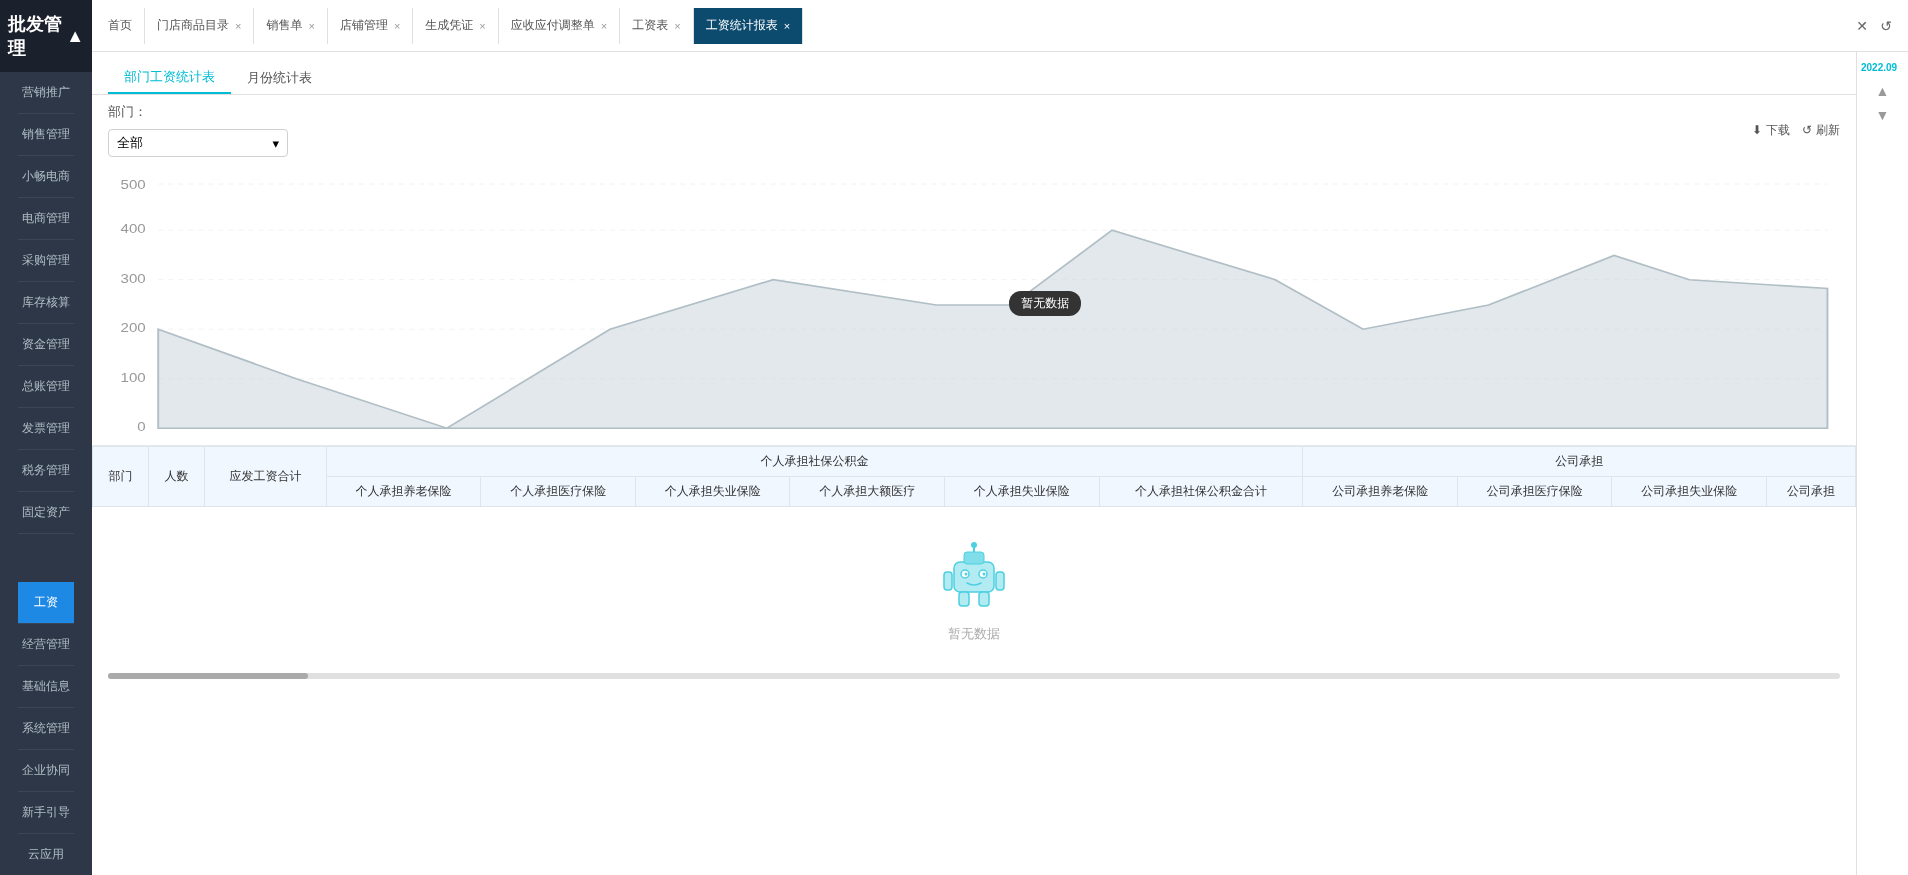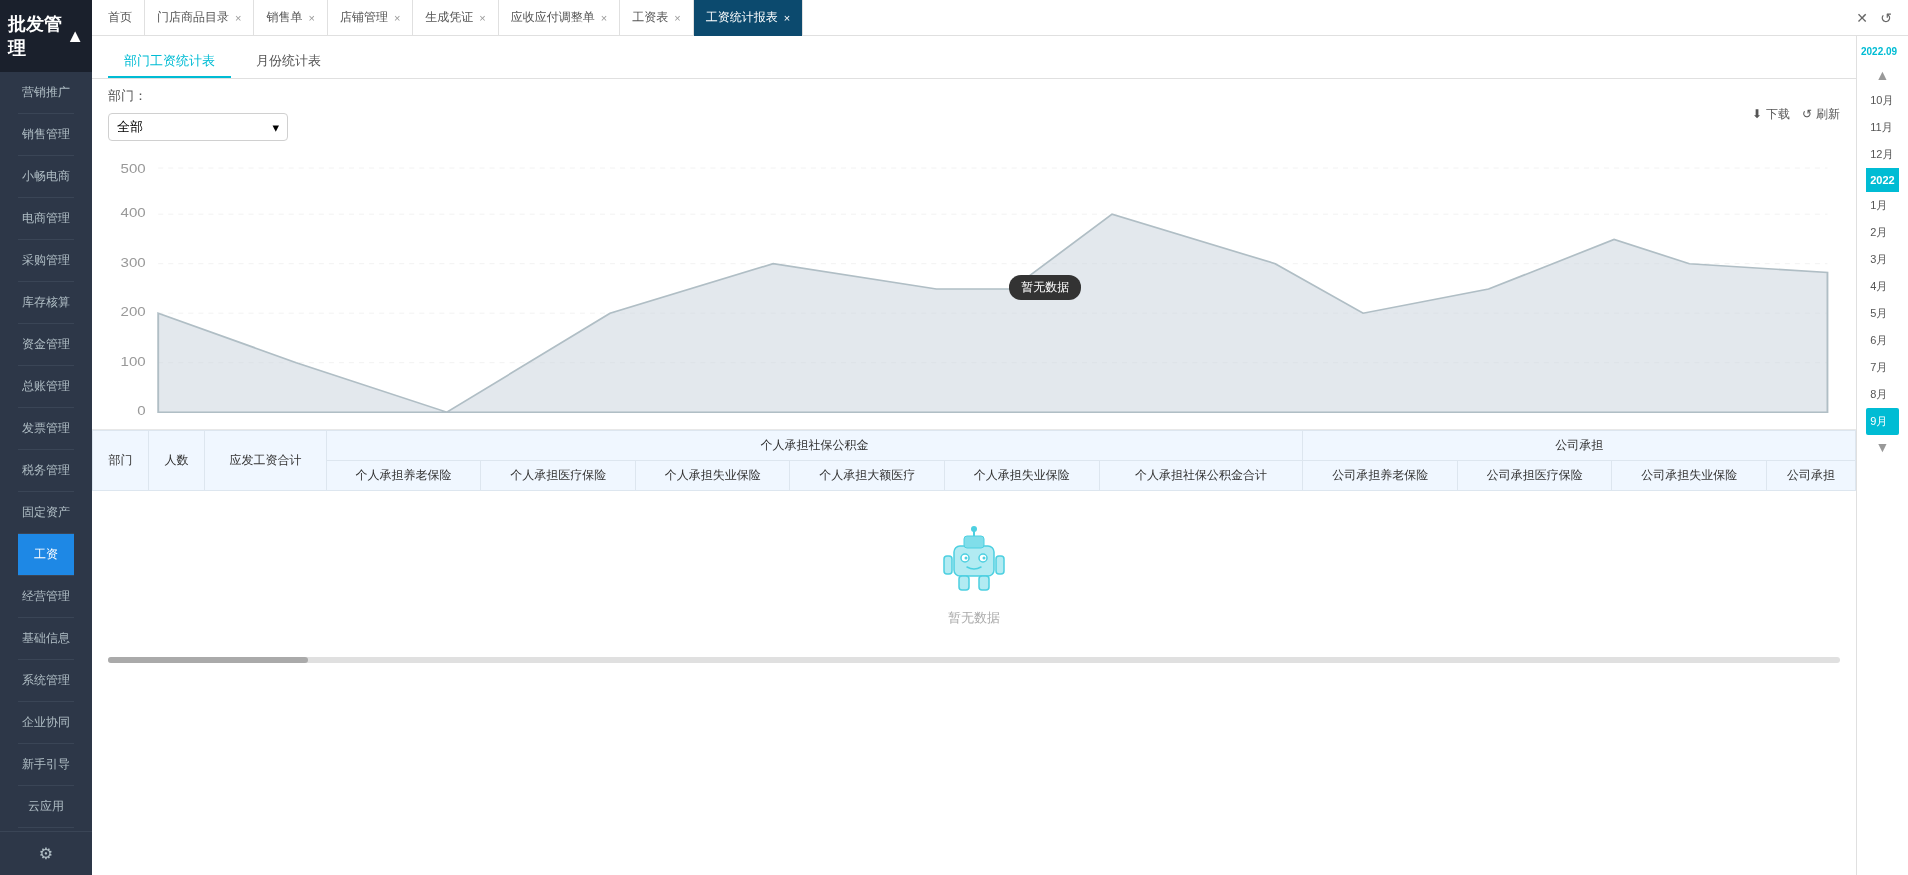--- a/index.html
+++ b/index.html
@@ -31,21 +31,21 @@
     }
     .sidebar-item {
       width: 100%;
       text-align: center;
       padding: 12px 4px;
       color: #b0bec5;
       cursor: pointer;
       font-size: 12px;
       border-bottom: 1px solid #3a4556;
     }
-    .sidebar-item.active { background: #1e88e5; color: #fff; }
+    .sidebar-item.active { background: #1e88e5; color: #fff; margin-top: 48px; }
     .sidebar-footer {
       margin-top: auto;
       width: 100%;
       padding: 12px 4px;
       text-align: center;
       color: #b0bec5;
       cursor: pointer;
       font-size: 16px;
       border-top: 1px solid #3a4556;
     }
@@ -57,21 +57,21 @@
       flex-direction: column;
       overflow: hidden;
     }
 
     
     .tab-bar {
       display: flex;
       align-items: center;
       background: #fff;
       border-bottom: 1px solid #e0e0e0;
-      height: 36px;
+      height: 52px;
       padding: 0 4px;
       flex-shrink: 0;
     }
     .tab-item {
       display: flex;
       align-items: center;
       padding: 0 12px;
       height: 36px;
       font-size: 12px;
       color: #555;
@@ -386,21 +386,21 @@
       <div class="tab-bar-end-btn">✕</div>
       <div class="tab-bar-end-btn">↺</div>
     </div>
   </div>
 
   <div class="content">
 
     <div class="page-panel">
 
       <div class="sub-tabs">
-        <div id="sub-tab-container" style="display:flex;gap:9px;">
+        <div id="sub-tab-container" style="display:flex;gap:0;align-items:center;">
             <div class="sub-tab active">部门工资统计表</div>
             <div class="sub-tab">月份统计表</div>
           </div>
       </div>
 
       <div class="toolbar">
         <div class="toolbar-left">
           <span class="toolbar-label">部门：</span>
           <div class="toolbar-select">
             <span>全部</span>
@@ -493,31 +493,16 @@
         </table>
         <div class="h-scrollbar">
           <div class="h-scrollbar-thumb"></div>
         </div>
       </div>
     </div>
 
     <div class="right-panel">
       <div class="date-item" style="font-size:10px;color:#00bcd4;font-weight:bold;">2022.09</div>
       <div class="date-nav">▲</div>
-      <div id="date-items-container">
-          <div class="date-item">10月</div>
-          <div class="date-item">11月</div>
-          <div class="date-item">12月</div>
-          <div class="date-item active-year">2022</div>
-          <div class="date-item">1月</div>
-          <div class="date-item">2月</div>
-          <div class="date-item">3月</div>
-          <div class="date-item">4月</div>
-          <div class="date-item">5月</div>
-          <div class="date-item">6月</div>
-          <div class="date-item">7月</div>
-          <div class="date-item">8月</div>
-          <div class="date-item active-cyan">9月</div>
-        </div>
       <div class="date-nav">▼</div>
     </div>
   </div>
 </div>
 
 </body></html>

